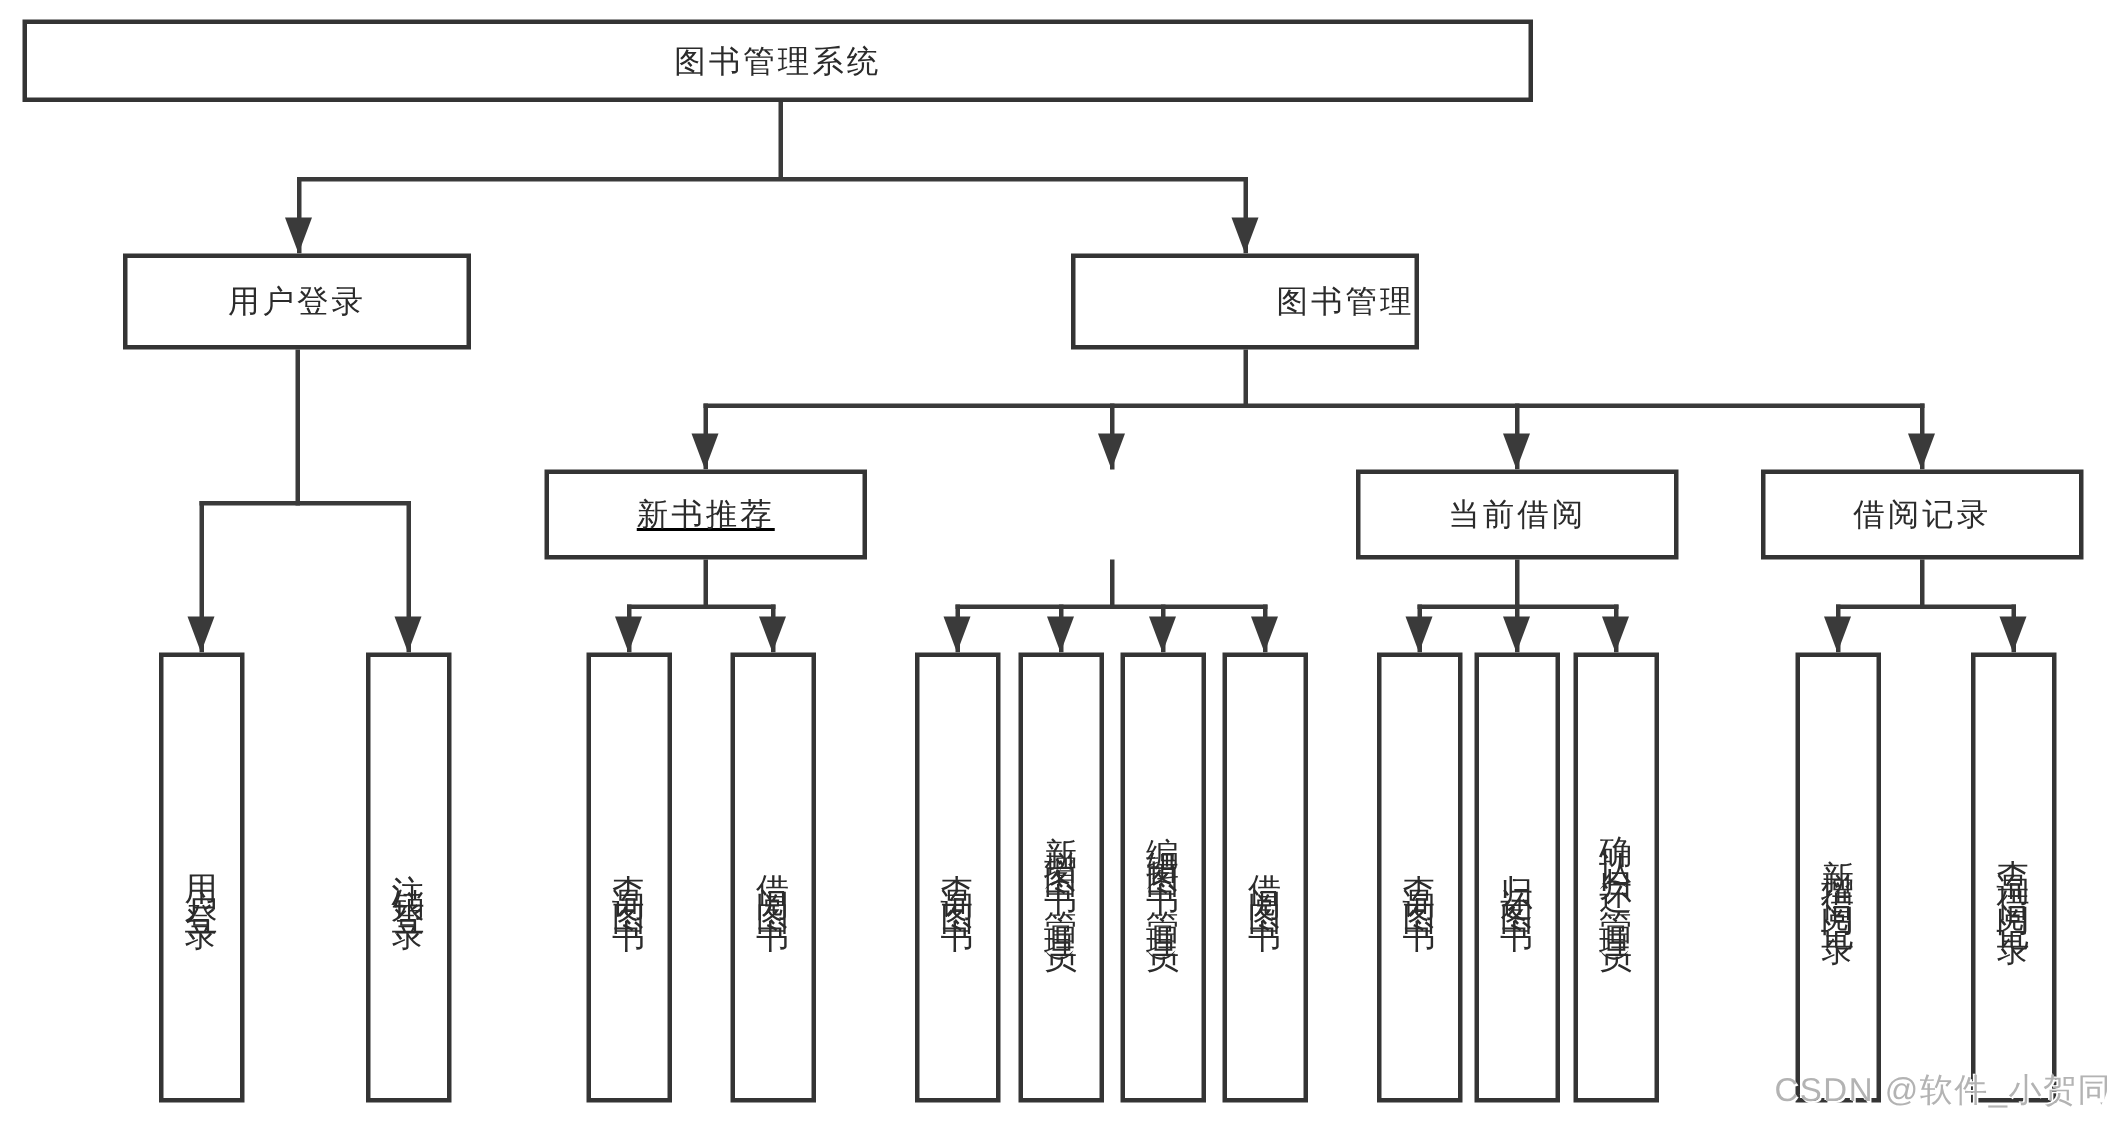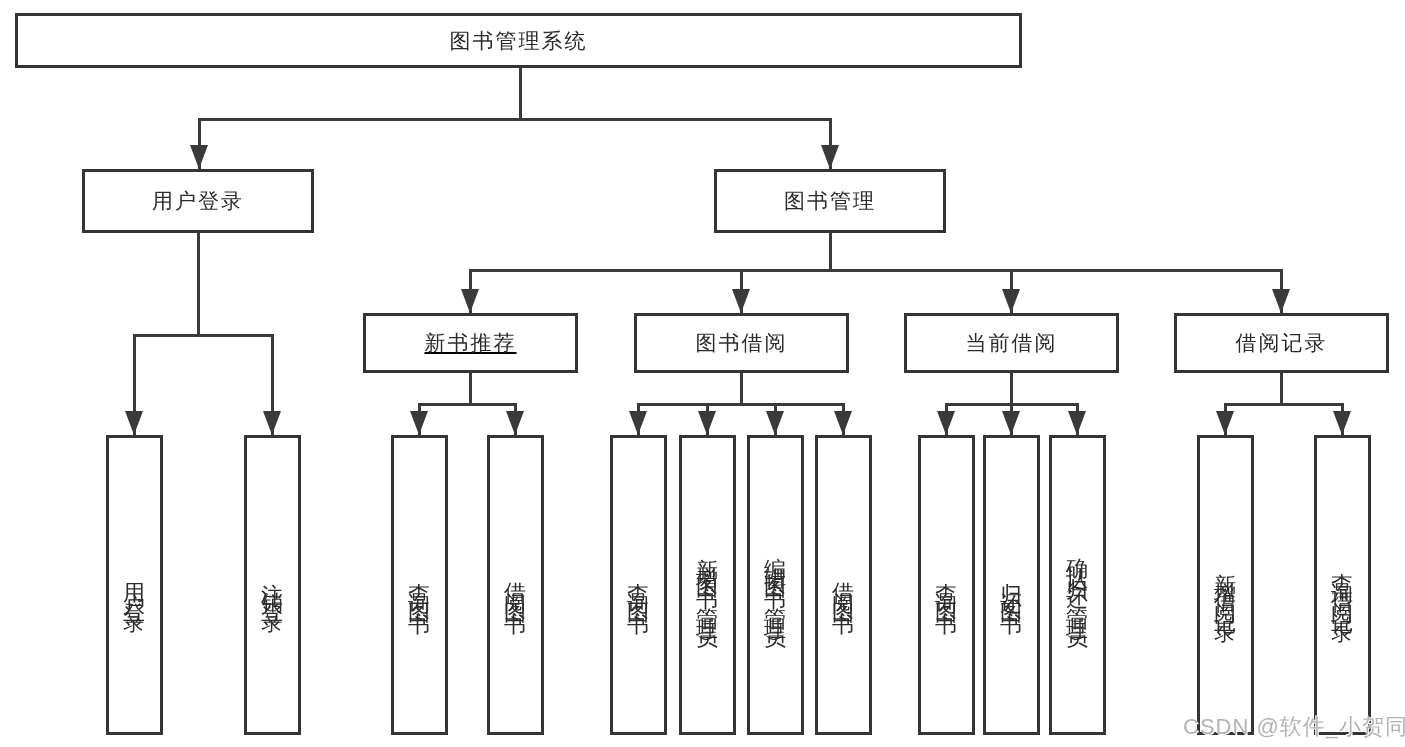--- a/index.html
+++ b/index.html
@@ -3,20 +3,21 @@
 <meta charset="utf-8">
 <style>
   html, body { margin: 0; padding: 0; background: #ffffff; }
   .stage {
     position: relative;
     width: 1405px;
     height: 747px;
     background: #ffffff;
     overflow: hidden;
     font-family: "Liberation Sans", sans-serif;
+    border-radius: 24px;
   }
   
   .line {
     position: absolute;
     background: #3a3a3a;
   }
   .arrow {
     position: absolute;
     width: 0;
     height: 0;
@@ -85,21 +86,21 @@
   <div class="line" style="left:519px; top:68px; width:3px; height:52px;"></div>
   <div class="line" style="left:198px; top:118px; width:634px; height:3px;"></div>
   <div class="line" style="left:198px; top:118px; width:3px; height:51px;"></div>
   <div class="line" style="left:829px; top:118px; width:3px; height:51px;"></div>
   <div class="arrow" style="left:190px; top:145px;"></div>
   <div class="arrow" style="left:821px; top:145px;"></div>
 
   <div class="hbox" style="left:82px; top:169px; width:232px; height:64px;">
     <span class="lbl">用户登录</span>
   </div>
-  <div class="hbox" style="left:714px; top:169px; width:232px; height:64px;">
+  <div class="hbox" style="left:714px; top:169px; width:232px; height:64px;justify-content:flex-end;">
     <span class="lbl">图书管理</span>
   </div>
 
   <div class="line" style="left:197px; top:233px; width:3px; height:104px;"></div>
   <div class="line" style="left:133px; top:334px; width:141px; height:3px;"></div>
   <div class="line" style="left:133px; top:334px; width:3px; height:101px;"></div>
   <div class="line" style="left:271px; top:334px; width:3px; height:101px;"></div>
   <div class="arrow" style="left:125px; top:411px;"></div>
   <div class="arrow" style="left:263px; top:411px;"></div>
 
@@ -117,23 +118,20 @@
   <div class="line" style="left:1010px; top:269px; width:3px; height:44px;"></div>
   <div class="line" style="left:1280px; top:269px; width:3px; height:44px;"></div>
   <div class="arrow" style="left:461px; top:289px;"></div>
   <div class="arrow" style="left:732px; top:289px;"></div>
   <div class="arrow" style="left:1002px; top:289px;"></div>
   <div class="arrow" style="left:1272px; top:289px;"></div>
 
   <div class="hbox" style="left:363px; top:313px; width:215px; height:60px;text-decoration:underline;">
     <span class="lbl">新书推荐</span>
   </div>
-  <div class="hbox" style="left:634px; top:313px; width:215px; height:60px;">
-    <span class="lbl">图书借阅</span>
-  </div>
   <div class="hbox" style="left:904px; top:313px; width:215px; height:60px;">
     <span class="lbl">当前借阅</span>
   </div>
   <div class="hbox" style="left:1174px; top:313px; width:215px; height:60px;">
     <span class="lbl">借阅记录</span>
   </div>
 
   <div class="line" style="left:469px; top:373px; width:3px; height:33px;"></div>
   <div class="line" style="left:418px; top:403px; width:99px; height:3px;"></div>
   <div class="line" style="left:418px; top:403px; width:3px; height:32px;"></div>

